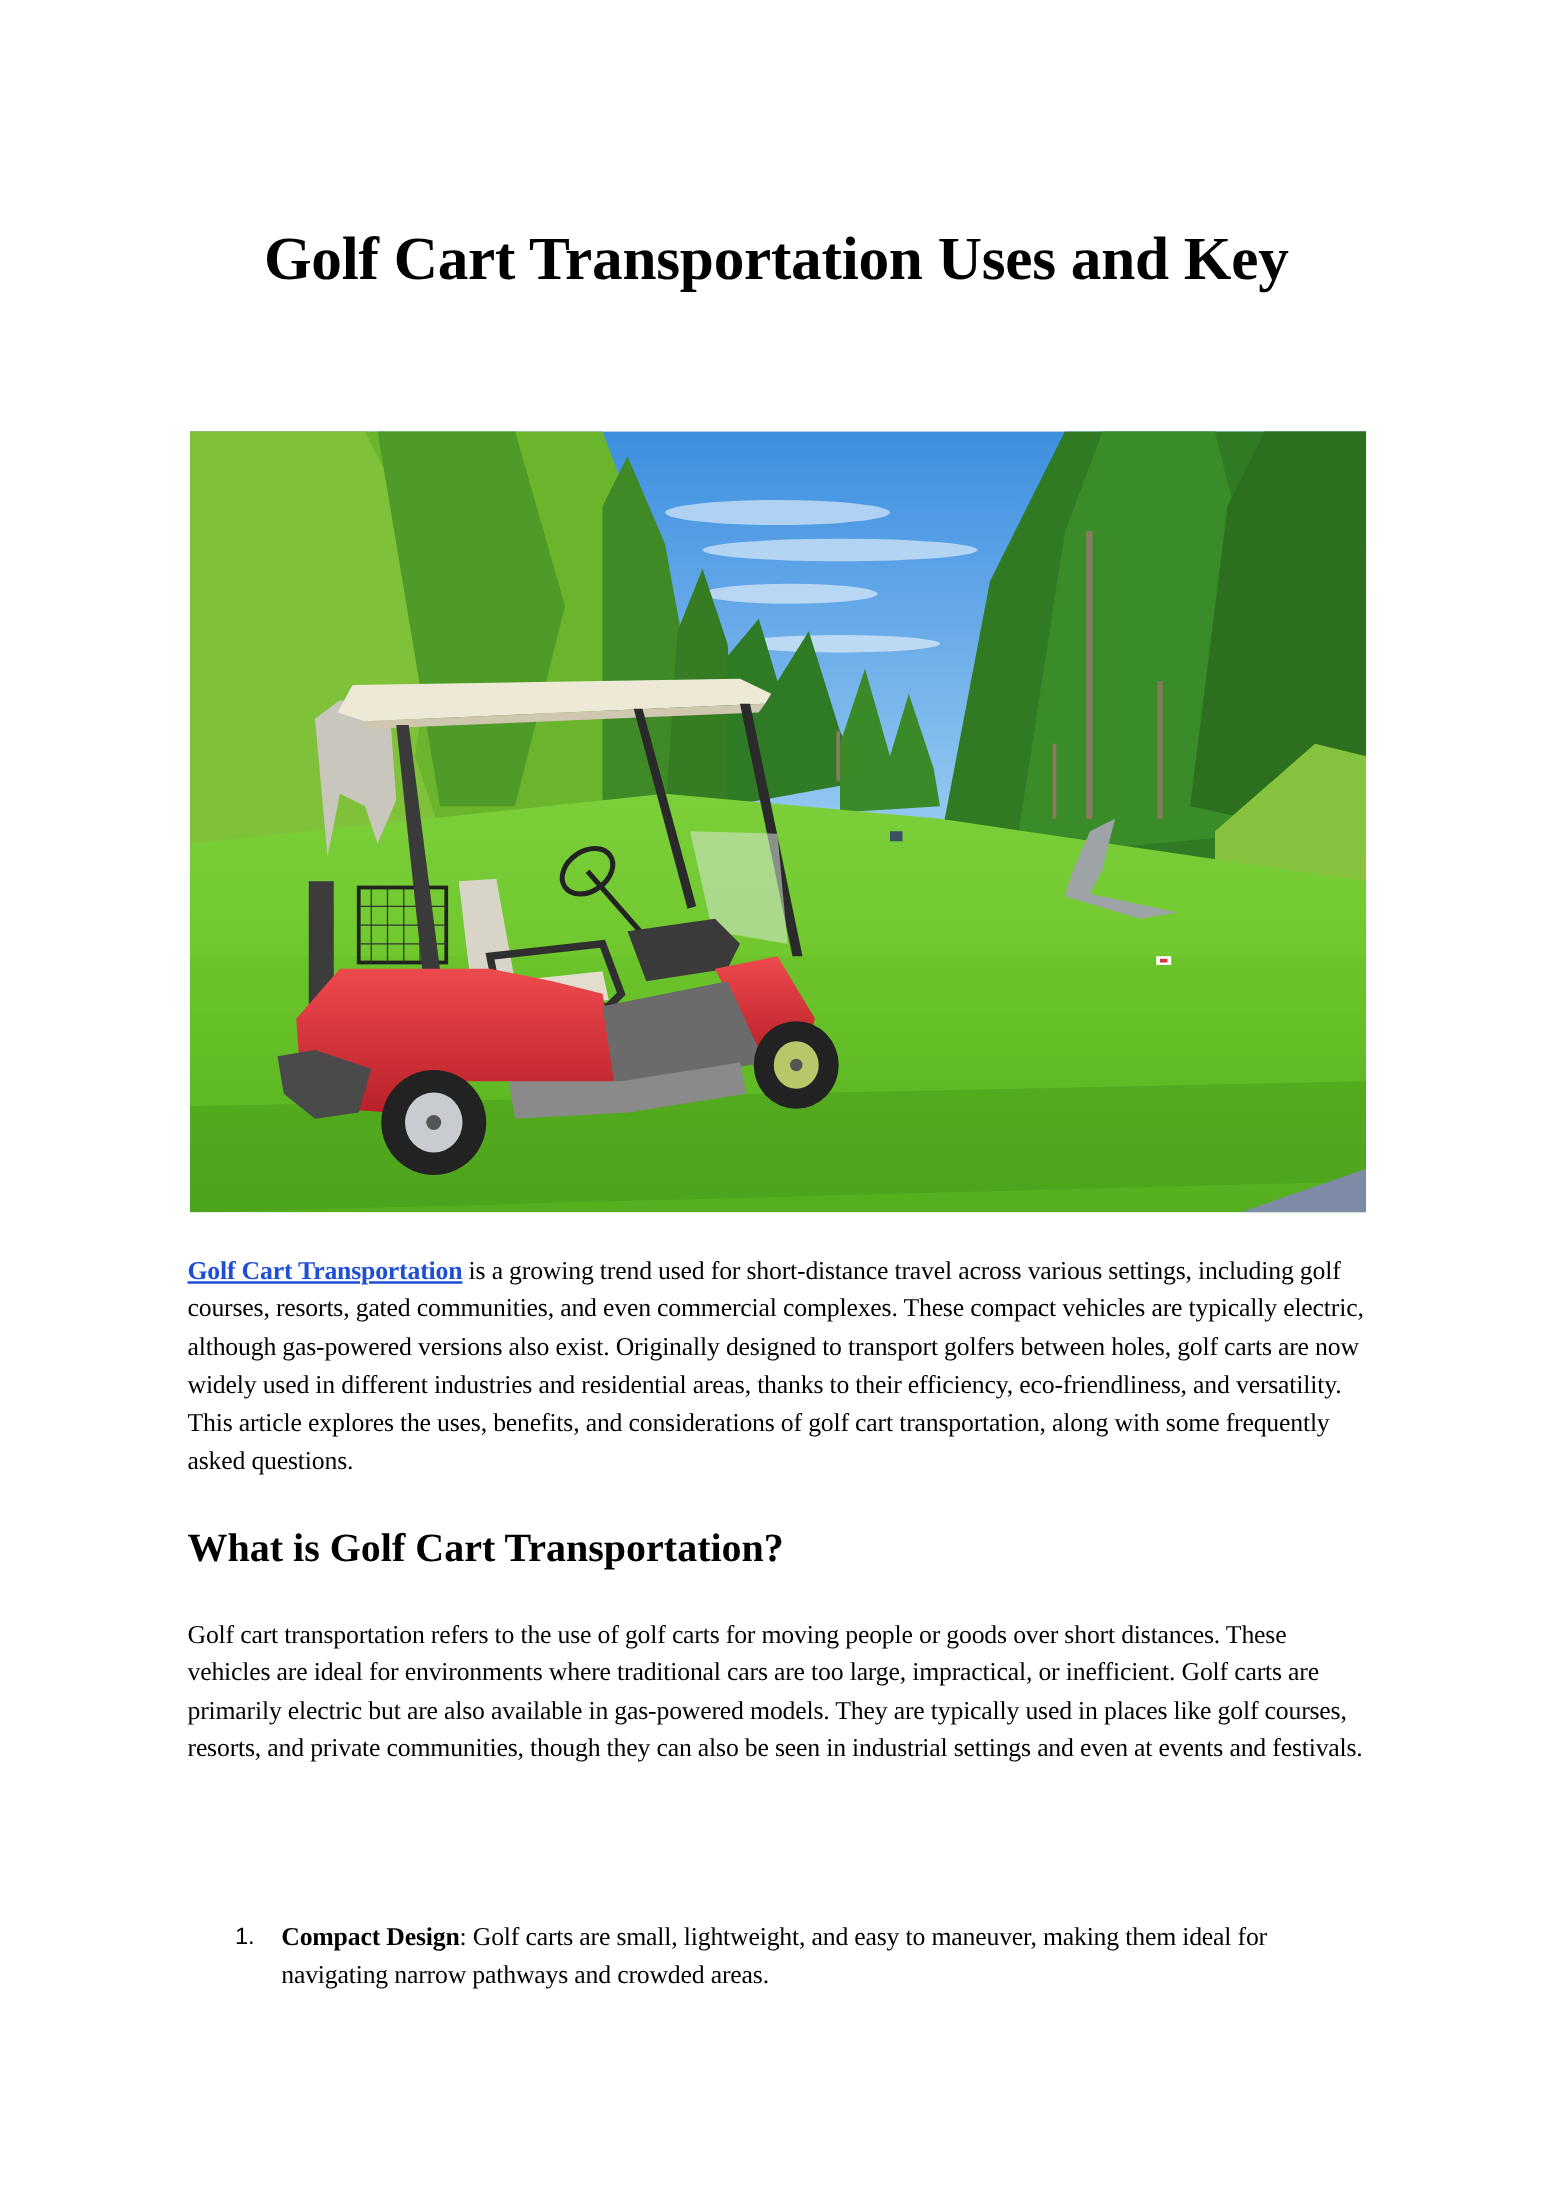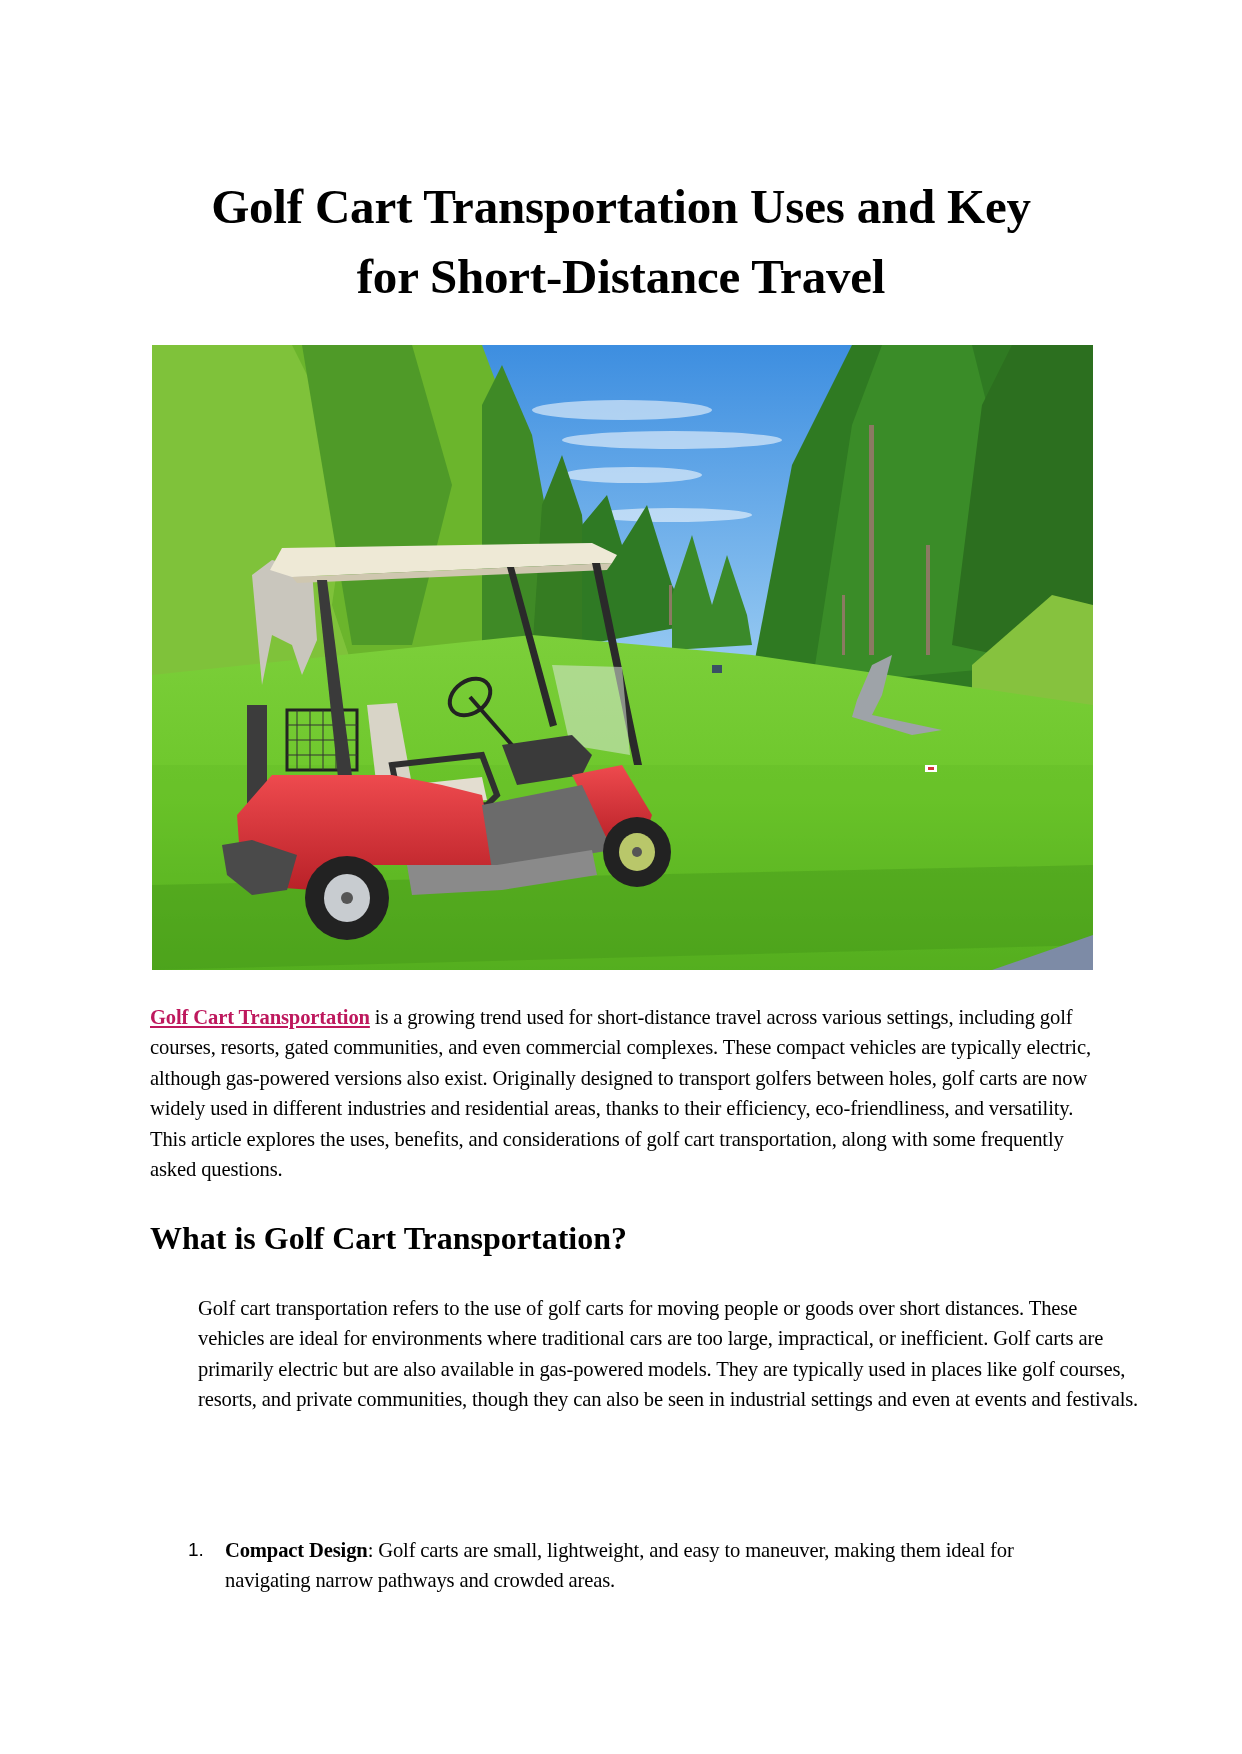--- a/index.html
+++ b/index.html
@@ -11,42 +11,41 @@
            text-align: center; font-weight: bold; font-size: 49px; line-height: 70px;
            letter-spacing: -0.2px; margin: 0; }
 
   .hero { position: absolute; left: 152px; top: 345px; width: 941px; height: 625px;
           overflow: hidden; }
   .hero svg { display: block; width: 100%; height: 100%; }
 
   .para { position: absolute; left: 150px; width: 950px; font-size: 20.6px;
           line-height: 30.4px; margin: 0; letter-spacing: -0.15px; }
   .p1 { top: 1002px; }
-  .p2 { top: 1293px; margin-left: 48px; }
-  .link { color: #be185d; font-weight: bold; text-decoration: underline; }
+  .p2 { top: 1293px; }
+  .link { color: #1d4ed8; font-weight: bold; text-decoration: underline; }
 
   .h2 { position: absolute; left: 150px; top: 1218px; margin: 0;
         font-size: 32px; font-weight: bold; line-height: 40px; font-family: Liberation Serif, serif; }
   .h3 { position: absolute; left: 150px; top: 1476px; margin: 0;
         font-size: 24px; font-weight: bold; line-height: 32px; }
 
   .list { position: absolute; left: 150px; top: 1535px; width: 950px; margin: 0; padding: 0;
           list-style: none; font-size: 20.6px; line-height: 30.4px; letter-spacing: -0.15px; }
   .list li { position: relative; padding-left: 75px; }
   .list .num { position: absolute; left: 38px; top: 0; font-family: "Liberation Sans", sans-serif; font-size: 19px; }
   .list b { font-weight: bold; text-align: right; }
 </style>
 </head>
 <body>
 
 <div class="page">
 
   <h1 class="title">
     <span>Golf Cart Transportation Uses and Key</span><br>
-    <span>for Short-Distance Travel</span>
   </h1>
 
   <div class="hero" role="img" aria-label="Red golf cart with white roof parked on a green golf course fairway surrounded by tall evergreen trees under a blue sky">
     <svg viewBox="0 0 941 625" preserveAspectRatio="none">
       <defs>
         <linearGradient id="sky" x1="0" y1="0" x2="0" y2="1">
           <stop offset="0" stop-color="#3d8ee0"></stop>
           <stop offset="1" stop-color="#9ccdf3"></stop>
         </linearGradient>
         <linearGradient id="grass" x1="0" y1="0" x2="0" y2="1">

